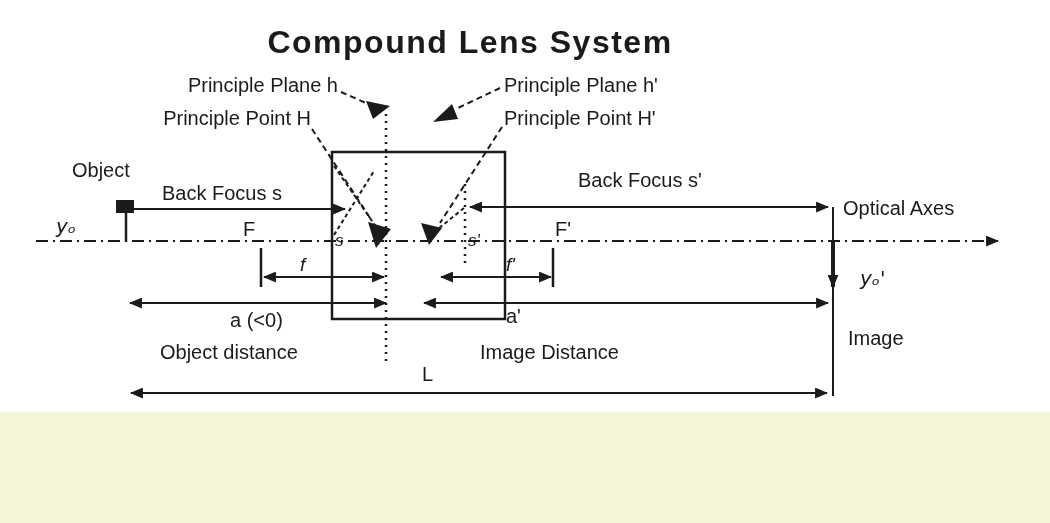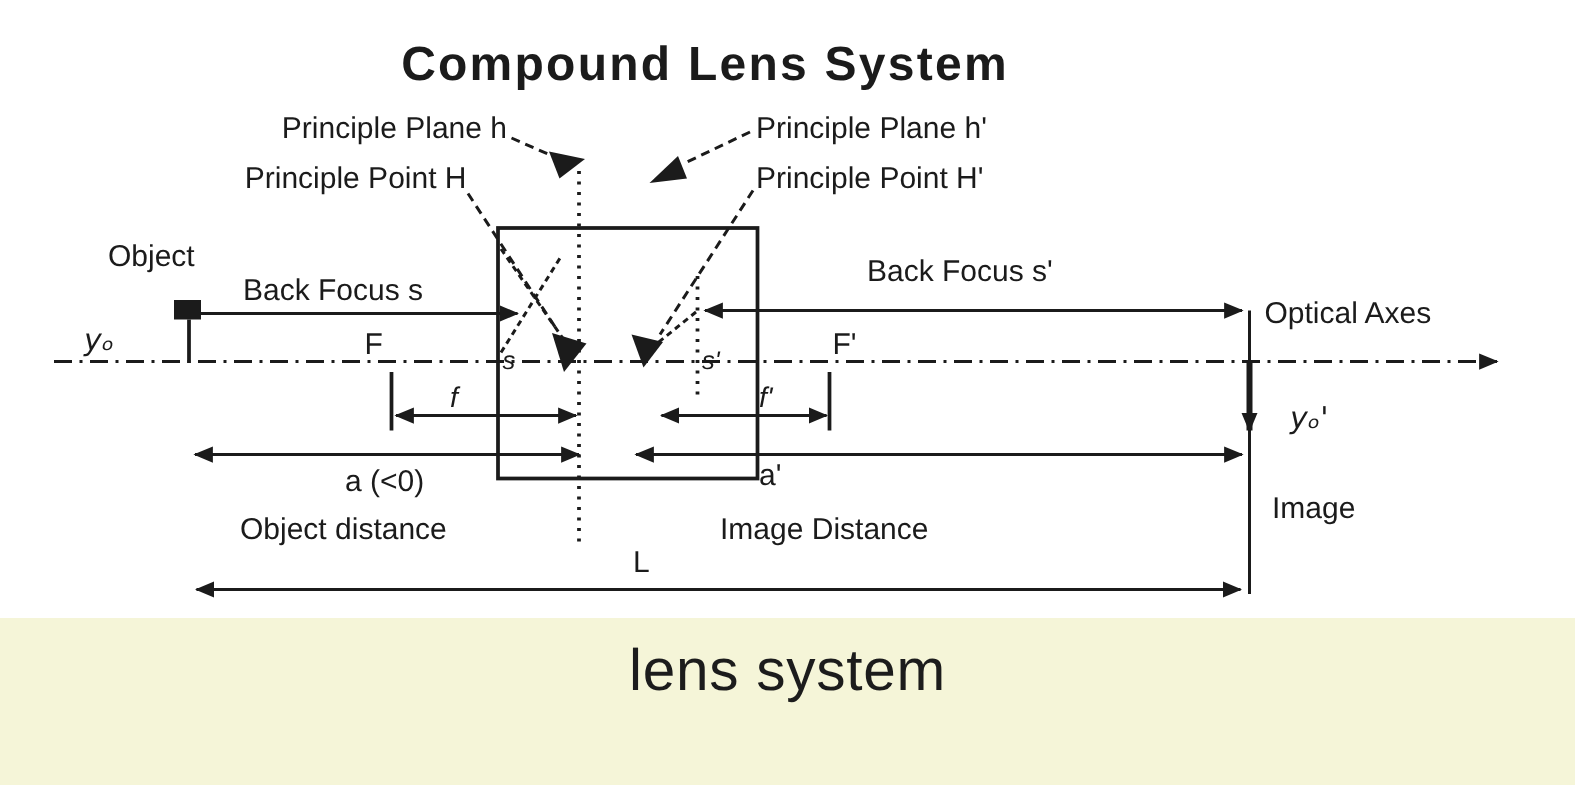--- a/index.html
+++ b/index.html
@@ -116,16 +116,15 @@
       <line class="ink w2" x1="131" y1="374" x2="827" y2="374" marker-start="url(#ah)" marker-end="url(#ah)"></line>
 
       <line class="ink w2" x1="833" y1="188" x2="833" y2="377"></line>
       <line class="ink w4" x1="833" y1="223" x2="833" y2="268" marker-end="url(#ah)"></line>
       <text class="t-sub" x="860" y="266">yₒ'</text>
       <text class="t-label" x="848" y="326">Image</text>
     </svg>
   </div>
 
   <div class="caption">
-    <div>lens system</div>
   </div>
 
 </div>
 
 </body></html>

